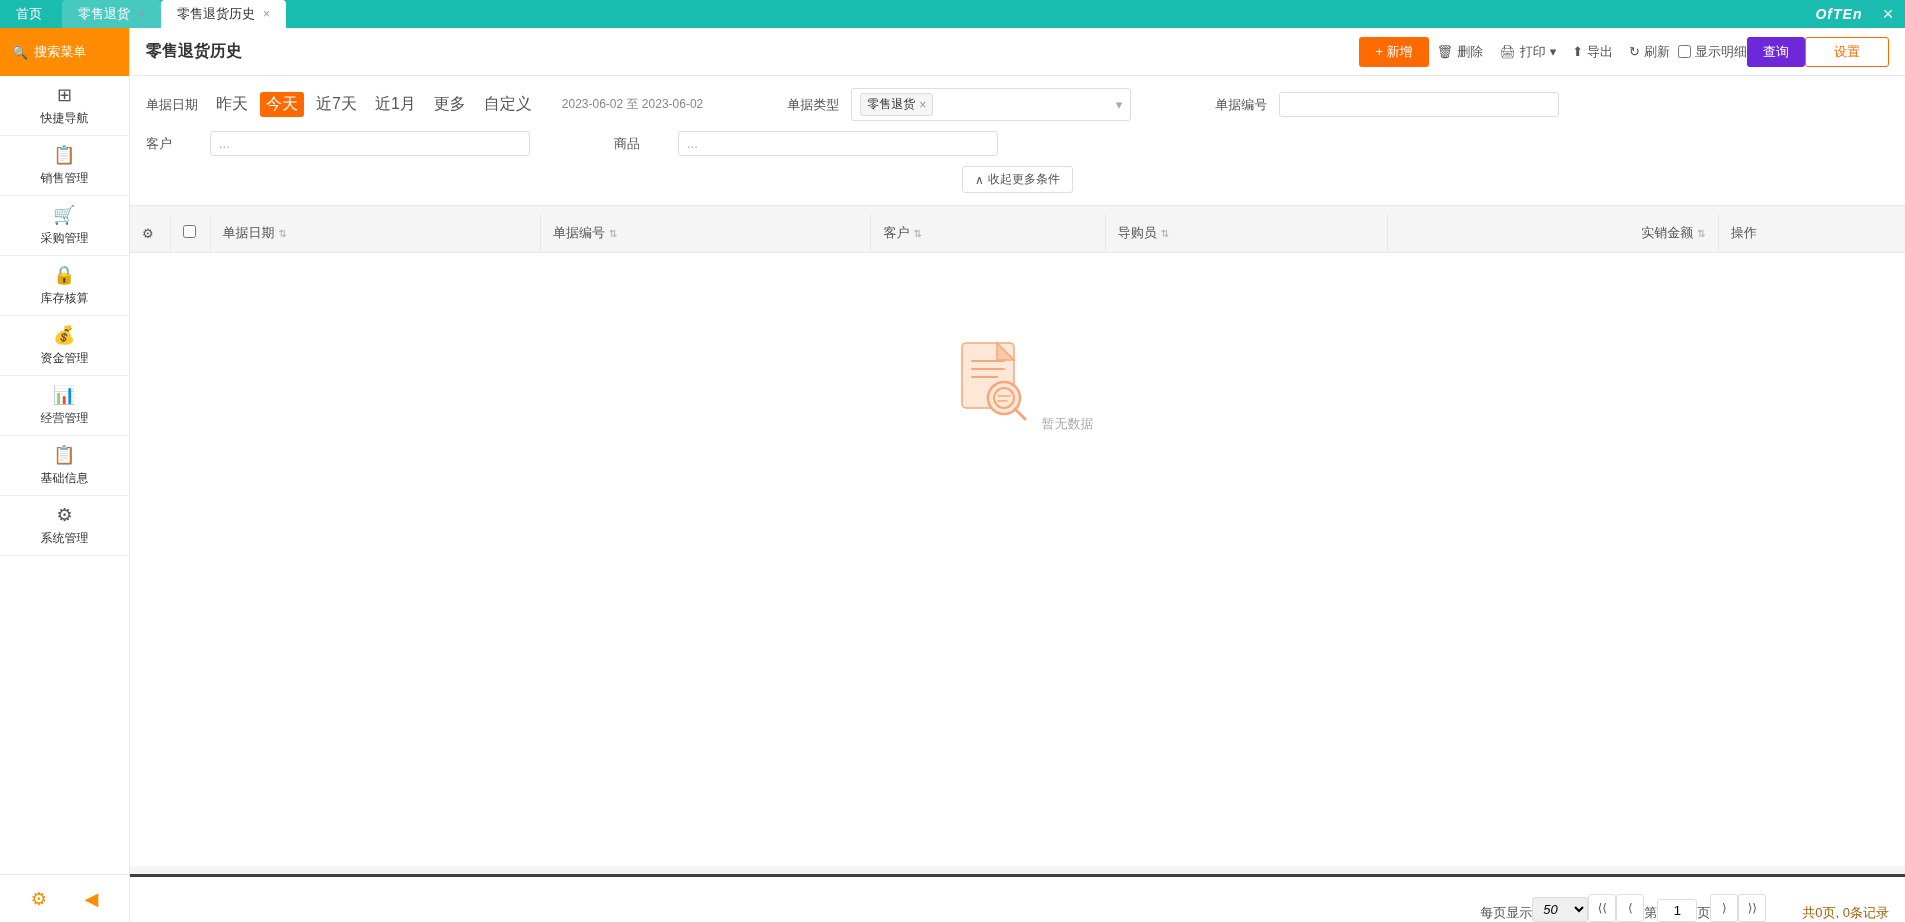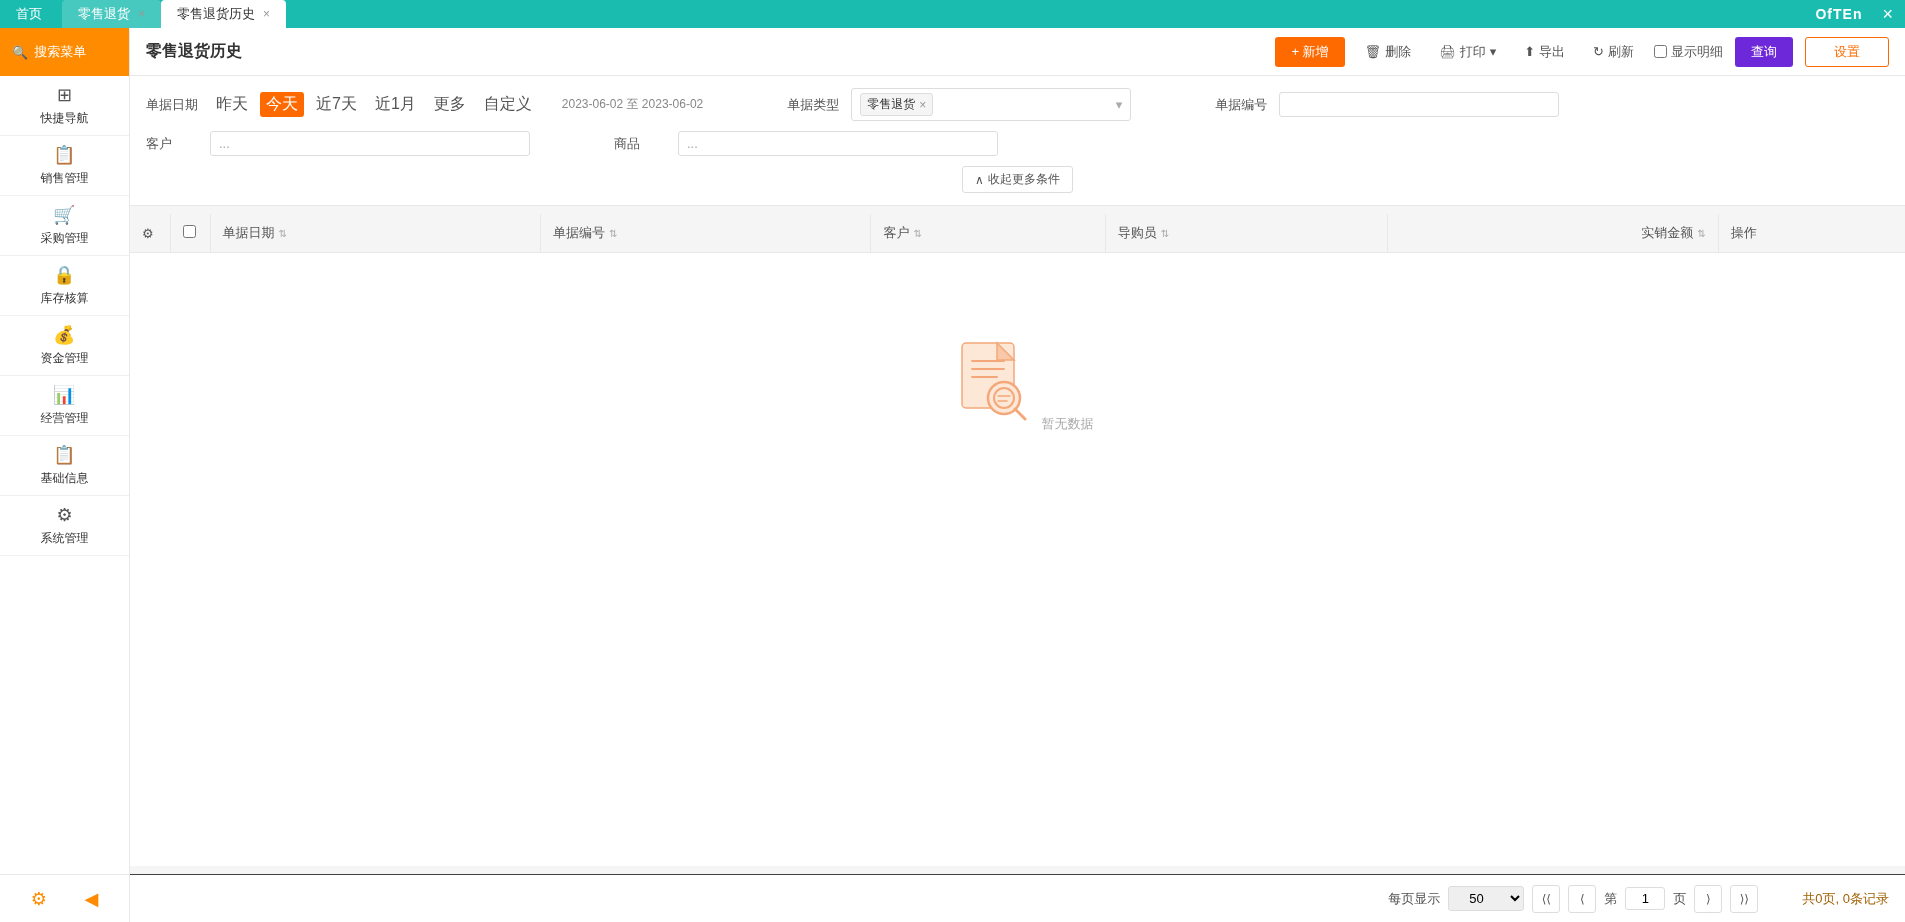--- a/index.html
+++ b/index.html
@@ -47,20 +47,21 @@
       background: rgba(255,255,255,0.2);
       margin-left: 4px;
       border-radius: 4px 4px 0 0;
     }
     .top-bar-right {
       display: flex;
       align-items: center;
       padding-right: 12px;
       color: #fff;
       font-size: 12px;
+      font-style: italic;
     }
     .brand-text {
       font-weight: bold;
       font-size: 14px;
       letter-spacing: 1px;
     }
     .top-close-btn {
       margin-left: 20px;
       font-size: 18px;
       cursor: pointer;
@@ -149,21 +150,21 @@
       flex-shrink: 0;
     }
     .page-title {
       font-size: 16px;
       font-weight: bold;
       color: #333;
     }
     .header-actions {
       display: flex;
       align-items: center;
-      gap: 12px;
+      gap: 0;
     }
     .action-btn {
       display: flex;
       align-items: center;
       gap: 4px;
       font-size: 13px;
       color: #555;
       cursor: pointer;
       padding: 4px 8px;
       border-radius: 3px;
@@ -337,34 +338,34 @@
     .empty-text {
       font-size: 13px;
       color: #aaa;
     }
 
     
     .pagination-bar {
       height: 48px;
       background: #fff;
       display: flex;
-      align-items: center;
+      align-items: flex-end;
       justify-content: flex-end;
       padding: 0 16px;
-      border-top: 1px solid #404040;
-      gap: 8px;
+      border-top: 3px solid #404040;
       font-size: 13px;
       color: #555;
       flex-shrink: 0;
     }
     .page-size-select {
       border: 1px solid #ddd;
       border-radius: 3px;
-      padding: 3px 16px;
-      font-size: 13px;
+      padding: 3px 6px;
+      font-size: 13px;
+      font-style: italic;
     }
     .page-nav-btn {
       width: 28px;
       height: 28px;
       border: 1px solid #ddd;
       border-radius: 3px;
       display: flex;
       align-items: center;
       justify-content: center;
       cursor: pointer;

